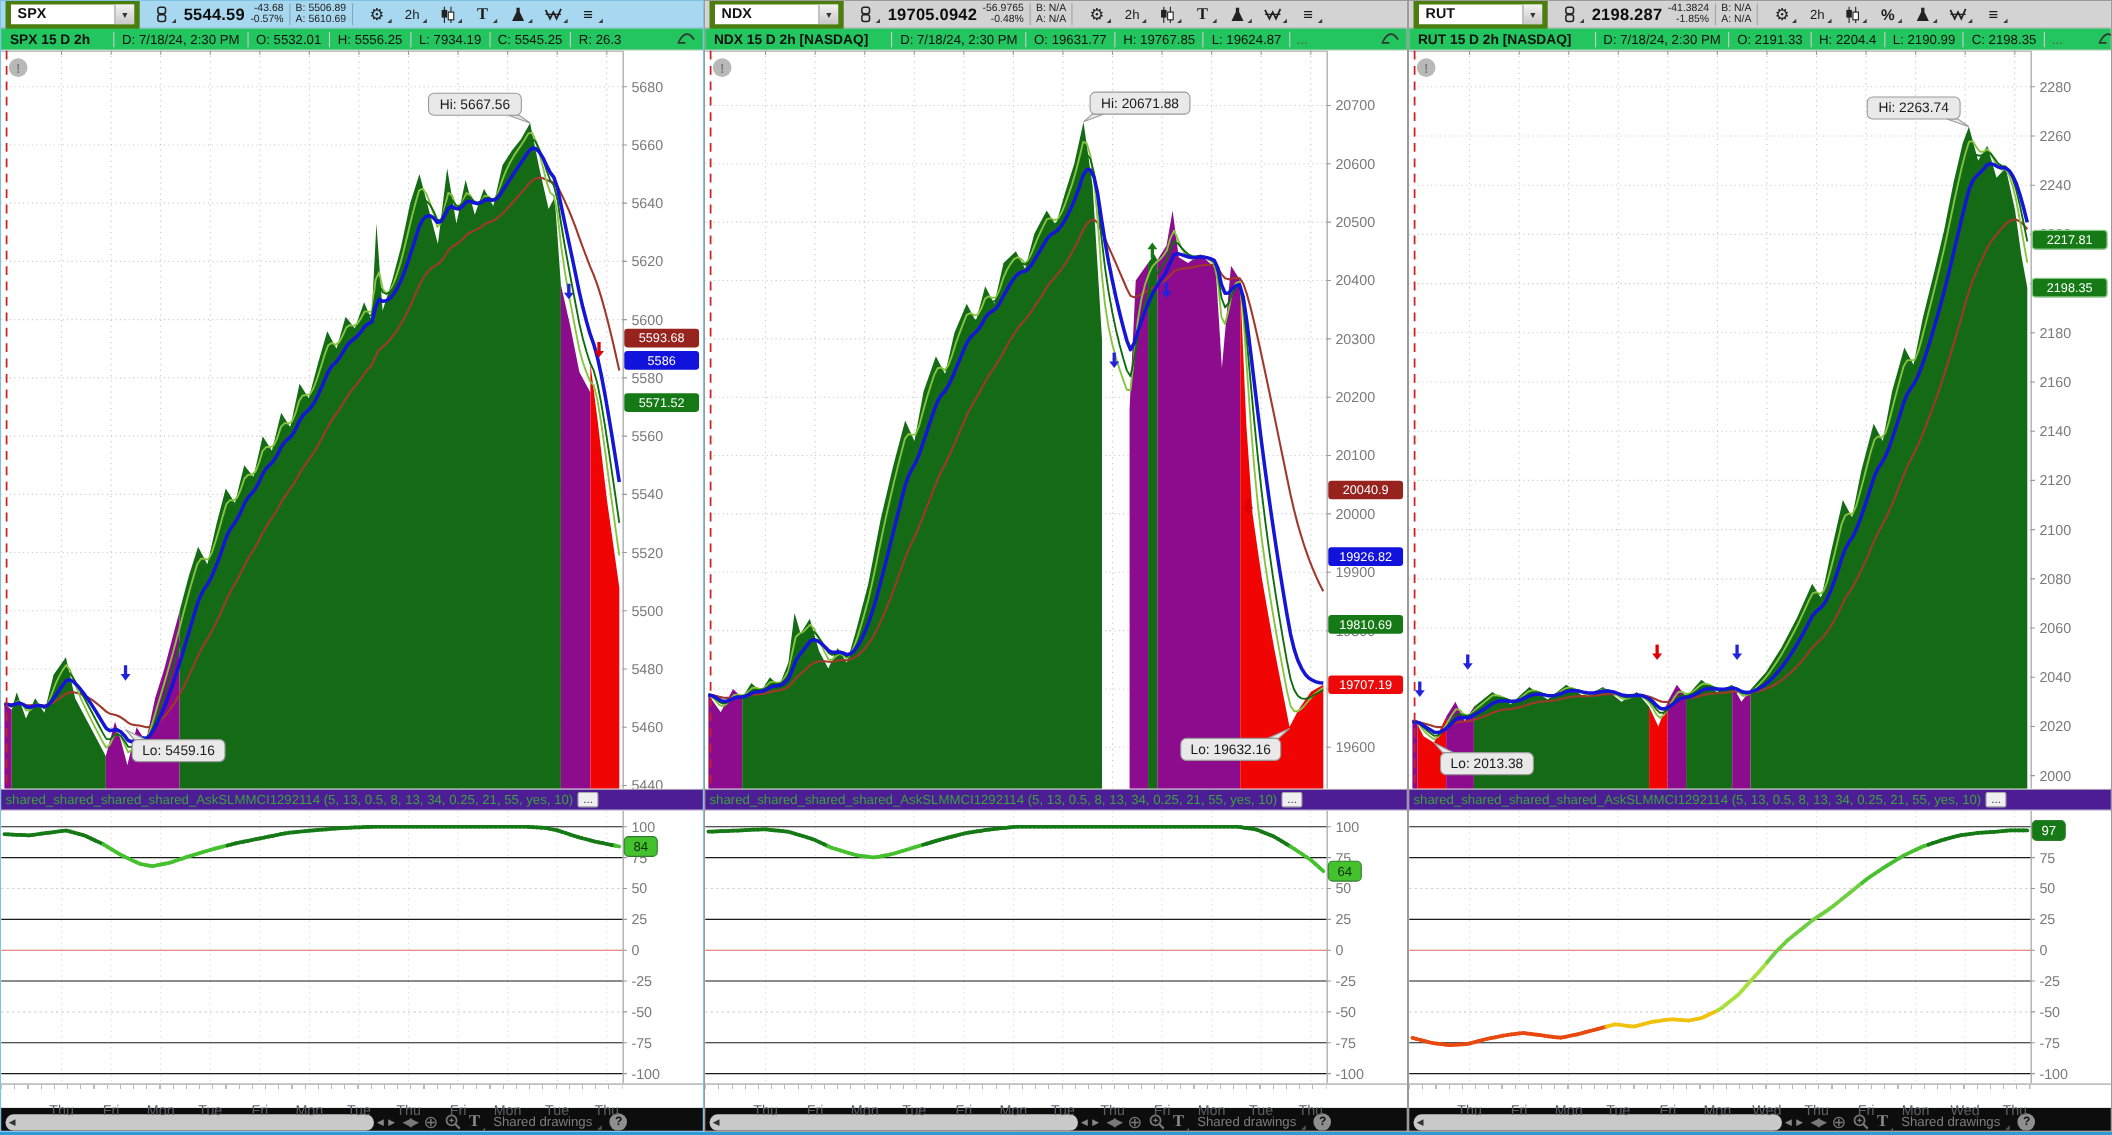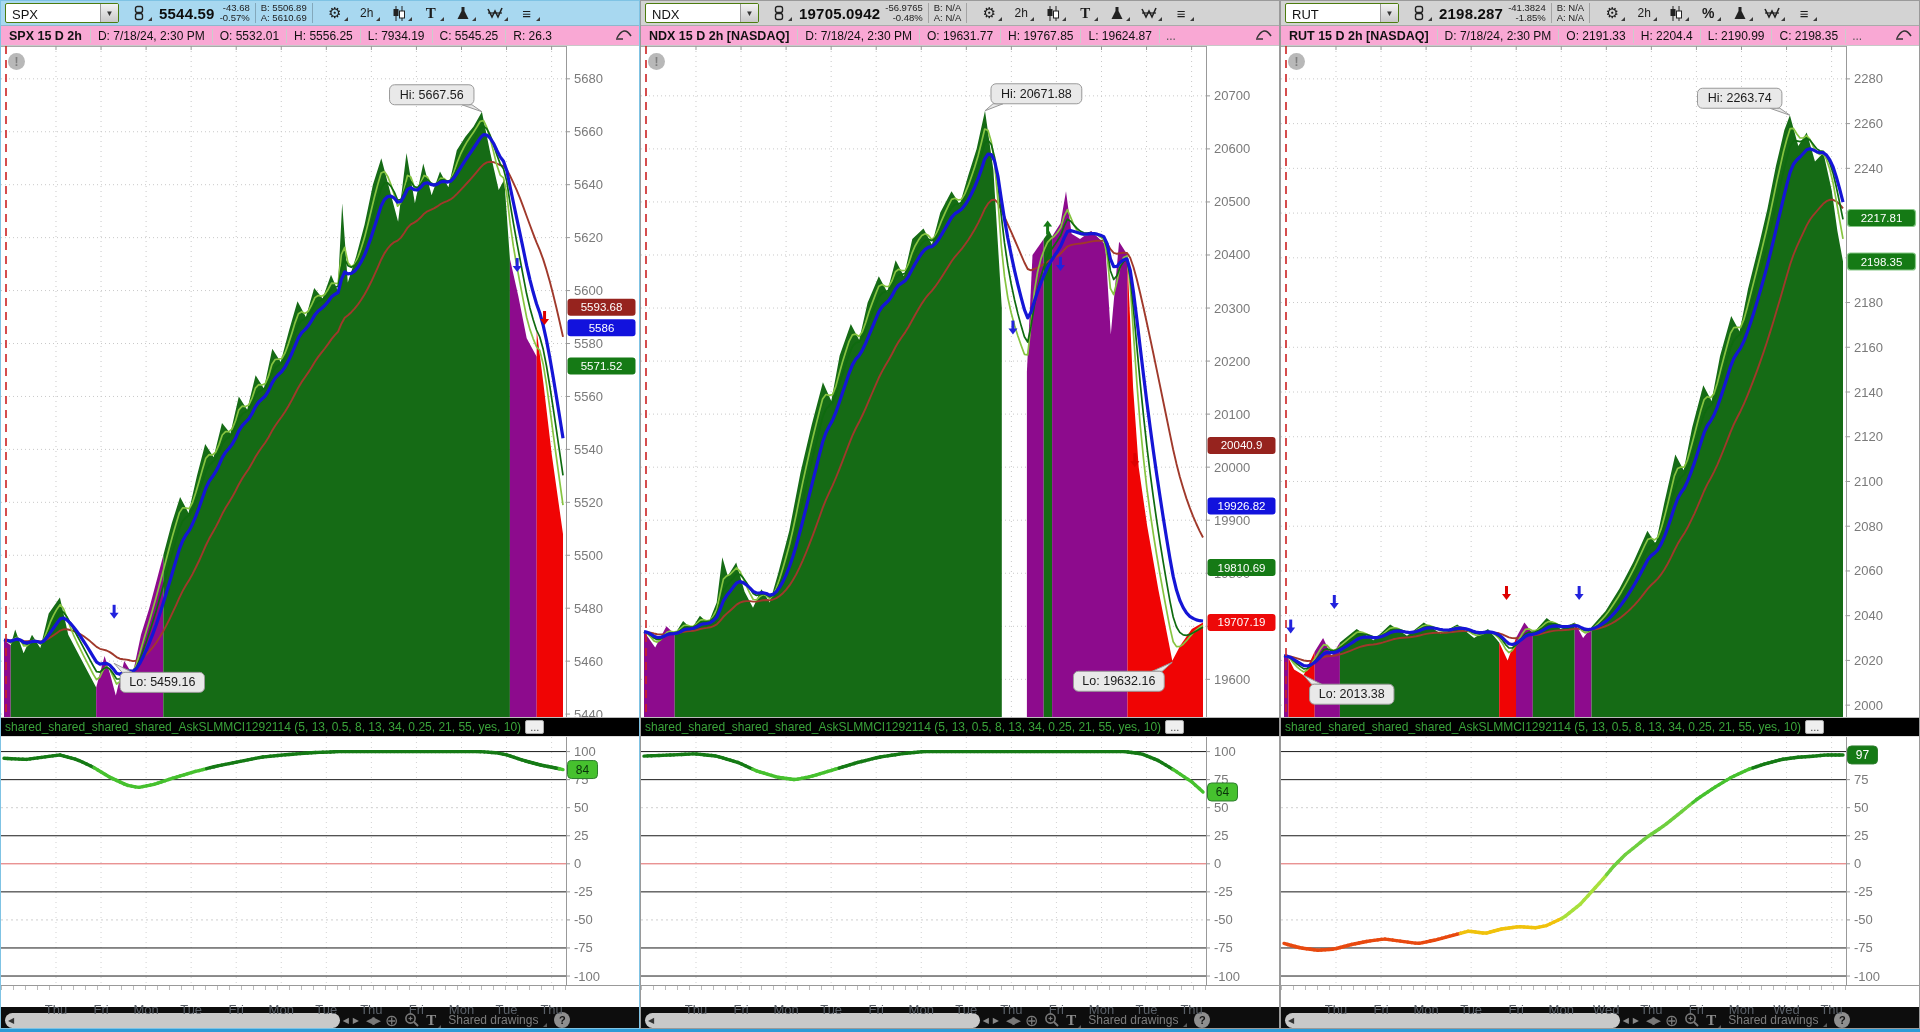--- a/index.html
+++ b/index.html
@@ -5,49 +5,49 @@
   html,body{margin:0;padding:0;background:#3a3a3a;font-family:"Liberation Sans",sans-serif;}
   #app{display:flex;width:1920px;height:1029px;}
   .panel{width:640px;height:1029px;box-sizing:border-box;border:1px solid #9a9a9a;background:#fff;display:flex;flex-direction:column;overflow:hidden;position:relative;}
   .panel.active{border-color:#7fc3e4;box-shadow:inset 0 0 0 2px #a5d6ee;}
   #bottom-strip{width:1920px;height:3px;background:#2e9bd6;}
 
   
   .toolbar{height:24px;flex:0 0 24px;display:flex;align-items:center;padding:0 4px;gap:5px;border-bottom:1px solid #8fb7cc;}
   .panel.active .toolbar{background:#a8d8f0;}
   .panel:not(.active) .toolbar{background:#d3d3d3;border-bottom-color:#aaa;}
-  .symbox{display:flex;align-items:flex-end;width:112px;height:18px;background:#fff;border:1px solid #4d7c0f;border-radius:2px;overflow:hidden;}
+  .symbox{display:flex;align-items:flex-start;width:112px;height:18px;background:#fff;border:5px solid #4d7c0f;border-radius:2px;overflow:hidden;font-weight:bold;}
   .symbox .sym{flex:1;font-size:13px;padding-left:6px;color:#111;}
   .symbox .dd{width:17px;height:100%;background:linear-gradient(#f2f2f2,#c9c9c9);border-left:1px solid #999;font-size:8px;color:#333;display:flex;align-items:center;justify-content:center;}
   .linktool{position:relative;width:14px;height:18px;}
   .price{font-size:15px;font-weight:bold;color:#0d0d0d;letter-spacing:.2px;}
   .mini2{display:flex;flex-direction:column;align-items:flex-end;font-size:9.5px;line-height:10px;color:#222;}
   .vdiv{width:1px;height:20px;background:rgba(0,0,0,.22);}
   .tools{display:flex;align-items:center;gap:2px;margin-left:2px;}
   .tool{position:relative;width:30px;height:20px;display:flex;align-items:center;justify-content:center;color:#1c1c1c;}
   .tool::after{content:"";position:absolute;right:2px;bottom:2px;border-left:4px solid transparent;border-bottom:4px solid #3c3c3c;}
   .tool .glyph-gear{font-size:15px;}
   .tool .glyph-tf{font-size:12px;font-weight:normal;}
   .tool .glyph-T{font-family:"Liberation Serif",serif;font-size:15px;font-weight:bold;}
   .tool .glyph-pct{font-size:14px;font-weight:bold;}
   .tool .glyph-list{font-size:15px;font-weight:bold;}
 
   
-  .chart-header{height:19px;flex:0 0 19px;display:flex;align-items:center;background:#f9a8d4;border-bottom:1px solid #c8c8c8;font-size:12px;color:#111;}
+  .chart-header{height:19px;flex:0 0 19px;display:flex;align-items:center;background:#22c55e;border-bottom:1px solid #c8c8c8;font-size:12px;color:#111;gap:13px;}
   .chart-header .title{font-weight:bold;font-size:12.5px;padding:0 8px;white-space:nowrap;}
   .chart-header .fld{border-left:1px solid #ccc;padding:0 7px;white-space:nowrap;}
   .chart-header .ell{border-left:1px solid #ccc;padding:0 6px;color:#555;}
   .chart-header .hdr-spacer{flex:1;}
   .chart-header .collapse{margin-right:6px;}
 
   .price-chart{height:671px;flex:0 0 671px;position:relative;background:#fff;}
   .price-chart svg,.study-chart svg{position:absolute;left:0;top:0;}
   .info-badge{position:absolute;left:7px;top:7px;width:17px;height:17px;border-radius:50%;background:#b8b8b8;color:#7e7e7e;font-weight:bold;font-size:12px;display:flex;align-items:center;justify-content:center;z-index:3;}
 
-  .study-header{height:18px;flex:0 0 18px;display:flex;align-items:center;background:#000000;border-top:1px solid #bbb;border-bottom:1px solid #ddd;gap:4px;padding-left:4px;}
+  .study-header{height:18px;flex:0 0 18px;display:flex;align-items:center;background:#4c1d95;border-top:1px solid #bbb;border-bottom:1px solid #ddd;gap:4px;padding-left:4px;}
   .study-label{font-size:12px;color:#3aa33a;white-space:nowrap;overflow:hidden;}
   .study-more{font-size:11px;color:#444;border:1px solid #aaa;background:#efefef;padding:0 4px;line-height:12px;border-radius:2px;}
   .study-chart{height:248px;flex:0 0 248px;position:relative;background:#fff;}
 
   .x-axis{height:21px;flex:0 0 21px;position:relative;background:#fff;border-top:1px solid #999;}
   .x-axis .tickstrip{position:absolute;left:0;top:0;width:565px;height:4px;background:repeating-linear-gradient(90deg,#bbb 0 1px,transparent 1px 12px);}
   .daylab{position:absolute;top:16px;width:34px;text-align:center;font-size:13px;color:#5a6068;}
 
   
   .bottom-bar{height:26px;flex:0 0 26px;background:#0d0d0d;display:flex;align-items:center;padding:0 4px;gap:6px;}

